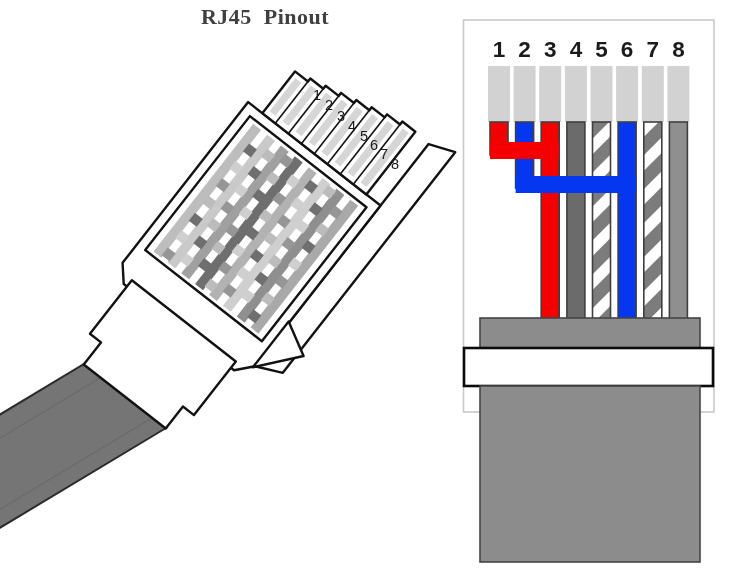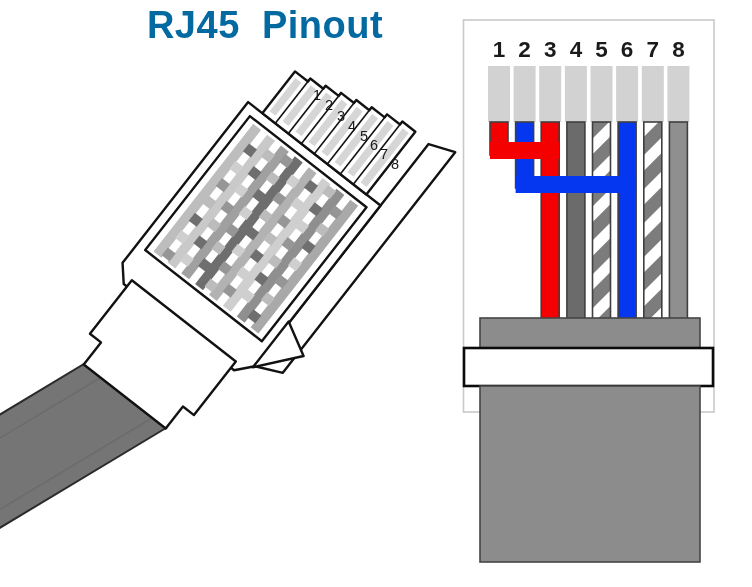--- a/index.html
+++ b/index.html
@@ -1,20 +1,20 @@
 <!DOCTYPE html>
 <html><head>
 <meta charset="utf-8">
 <style>
   html,body{margin:0;padding:0;background:#ffffff;}
   .stage{position:relative;width:752px;height:587px;background:#fff;overflow:hidden;
          font-family:"Liberation Sans",sans-serif;}
   .title{position:absolute;left:110px;top:4px;width:310px;text-align:center;
-         font-family:Liberation Sans, sans-serif;
-         font-size:38px;font-weight:800;letter-spacing:.5px;color:#0369a1;white-space:pre;}
+         font-family:Liberation Serif, serif;
+         font-size:22px;font-weight:800;letter-spacing:.5px;color:#404040;white-space:pre;}
   svg{position:absolute;left:0;top:0;}
   .plugline{fill:#ffffff;stroke:#121212;stroke-width:2.4;stroke-linejoin:round;}
   .thinline{stroke:#121212;stroke-width:1.6;}
   .combstrip{fill:#d6d6d6;}
   .wire{stroke:#3f3f3f;stroke-width:1.6;}
   .nolinewire{stroke:none;}
   .pinnum{font-family:"Liberation Sans",sans-serif;font-size:22.5px;font-weight:600;fill:#1b1b1b;}
   .pluglabel{font-family:"Liberation Sans",sans-serif;font-size:14.5px;fill:#1a1a1a;}
   .panel{fill:#ffffff;stroke-width:1.6;}
   .jacket{stroke:#454545;stroke-width:1.6;}

